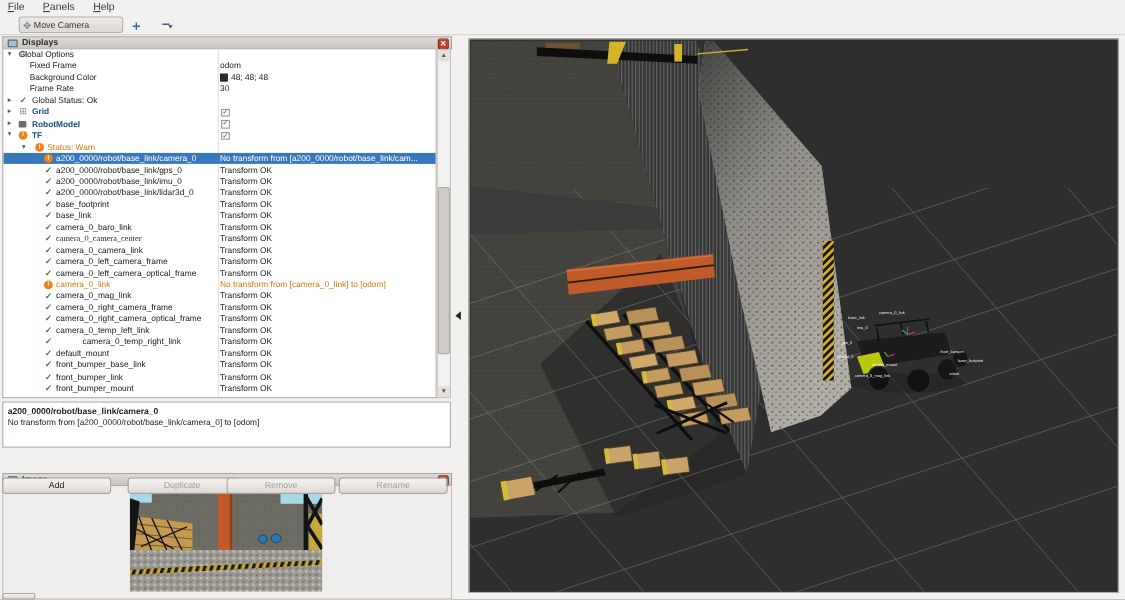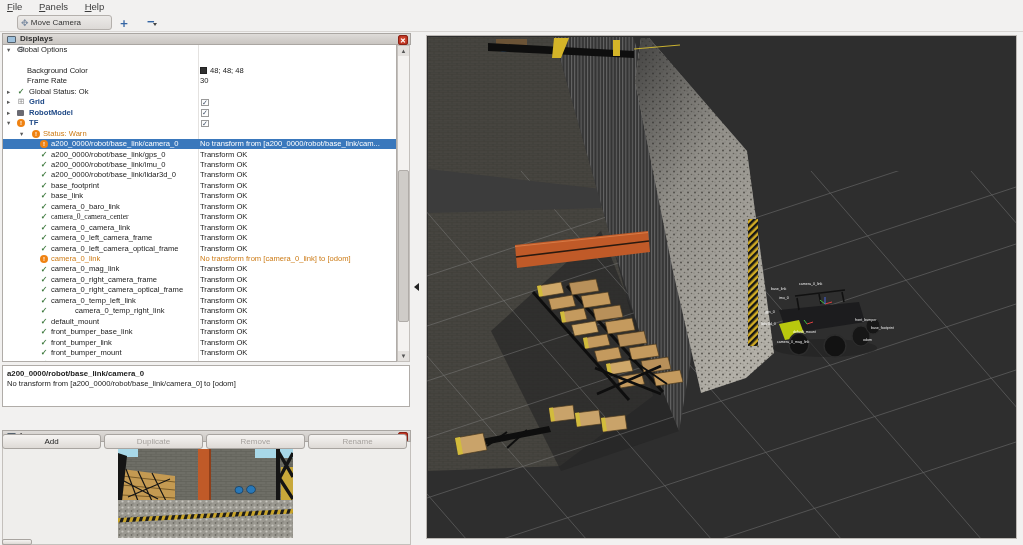--- a/index.html
+++ b/index.html
@@ -114,20 +114,24 @@
   <span class="hdr-ico"></span>
   <span class="panel-title">Displays</span>
   <span class="close-btn">✕</span>
 </div>
 <div id="tree">
     <div class="colline"></div>
     <div class="trow" style="top: 0px;">
       <span class="arrow" style="left: 4px;">▾</span>
       <span class="tic ic-gear" style="left: 14px;">⚙</span>
       <span class="lbl" style="left: 14px;">Global Options</span>
+    </div>
+    <div class="trow" style="top: 10.45px;">
+      <span class="lbl" style="left: 24px;">Fixed Frame</span>
+      <span class="val">odom</span>
     </div>
     <div class="trow" style="top: 20.9px;">
       <span class="lbl" style="left: 24px;">Background Color</span>
       <span class="val"><span class="swatch"></span>48; 48; 48</span>
     </div>
     <div class="trow" style="top: 31.35px;">
       <span class="lbl" style="left: 24px;">Frame Rate</span>
       <span class="val">30</span>
     </div>
     <div class="trow" style="top: 41.8px;">
@@ -478,15 +482,15 @@
       <text x="444" y="293">base_footprint</text>
       <text x="366" y="297">default_mount</text>
       <text x="350" y="307">camera_0_mag_link</text>
       <text x="436" y="305">odom</text>
     </g>
   </g>
 </svg>
 </div>
 
 <div class="row-btn" style="left: 2px;">Add</div>
-<div class="row-btn disabled" style="left: 104px;">Duplicate</div>
+<div class="row-btn disabled" style="left: 116px;">Duplicate</div>
 <div class="row-btn disabled" style="left: 206px;">Remove</div>
 <div class="row-btn disabled" style="left: 308px;">Rename</div>
 
 </body></html>

